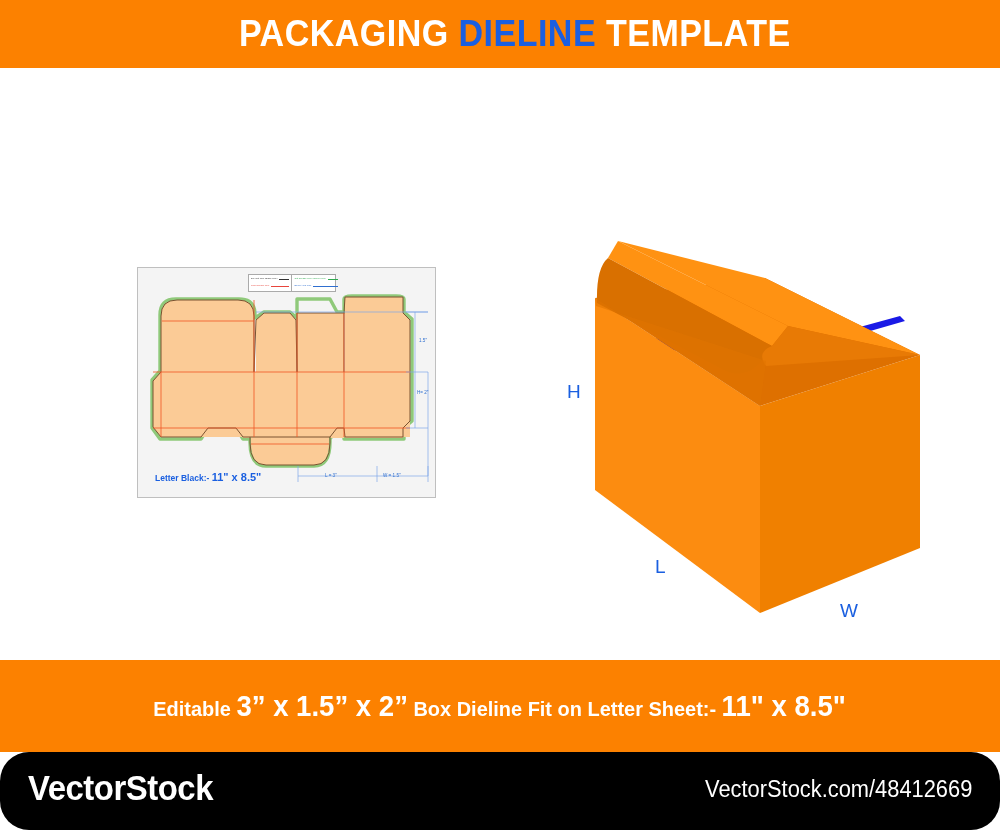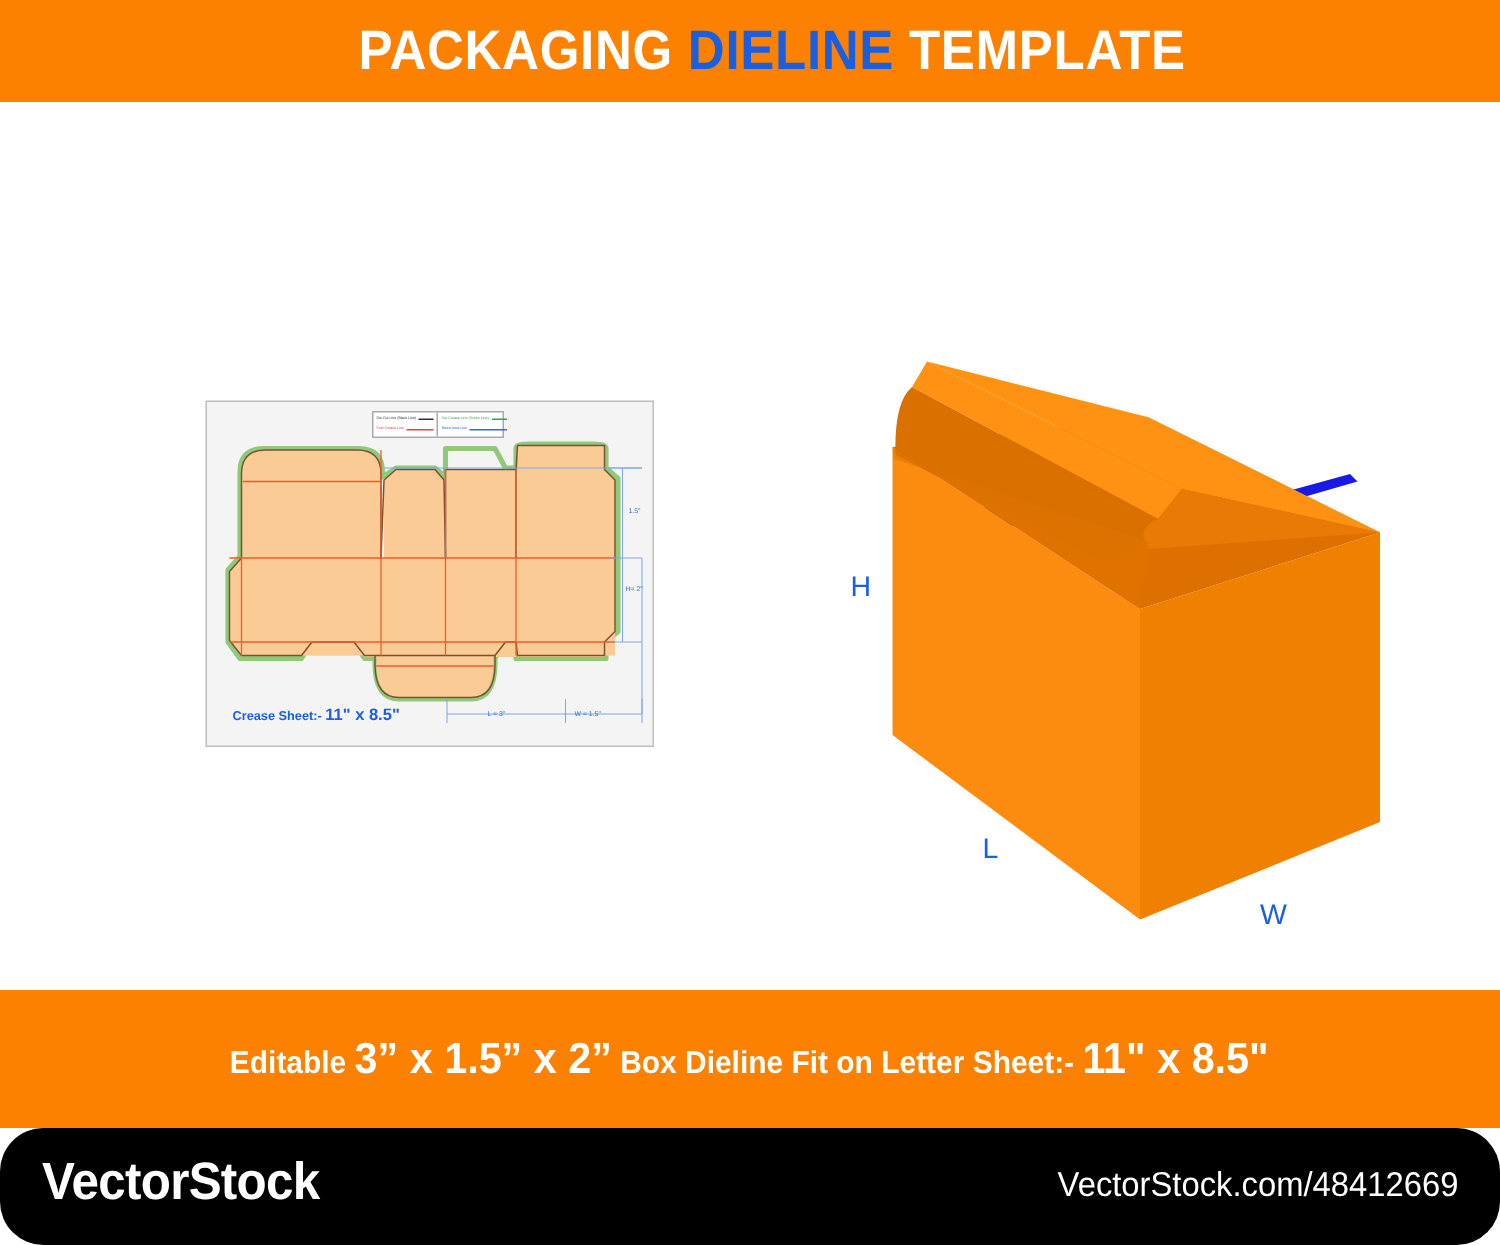--- a/index.html
+++ b/index.html
@@ -299,21 +299,21 @@
             <span class="legend-txt lg-c3">Cut Crease Line (Green Line)</span>
             <span class="legend-dash lg-c3"></span>
           </div>
           <div class="legend-row">
             <span class="legend-txt lg-c4">Bleed Area Line</span>
             <span class="legend-dash lg-c4"></span>
           </div>
         </div>
       </div>
 
-      <div class="letter-sheet-label"><span>Crease Sheet:- </span><span class="big">11" x 8.5"</span></div>
+      <div class="letter-sheet-label"><span>Letter Black:- </span><span class="big">11" x 8.5"</span></div>
 
       <div class="dim-txt dim-v15">1.5"</div>
       <div class="dim-txt dim-vh">H= 2"</div>
       <div class="dim-txt dim-l">L = 3"</div>
       <div class="dim-txt dim-w">W = 1.5"</div>
     </div>
 
     <div class="box3d-wrap">
       <svg width="400" height="430" viewBox="0 0 400 430">
 

